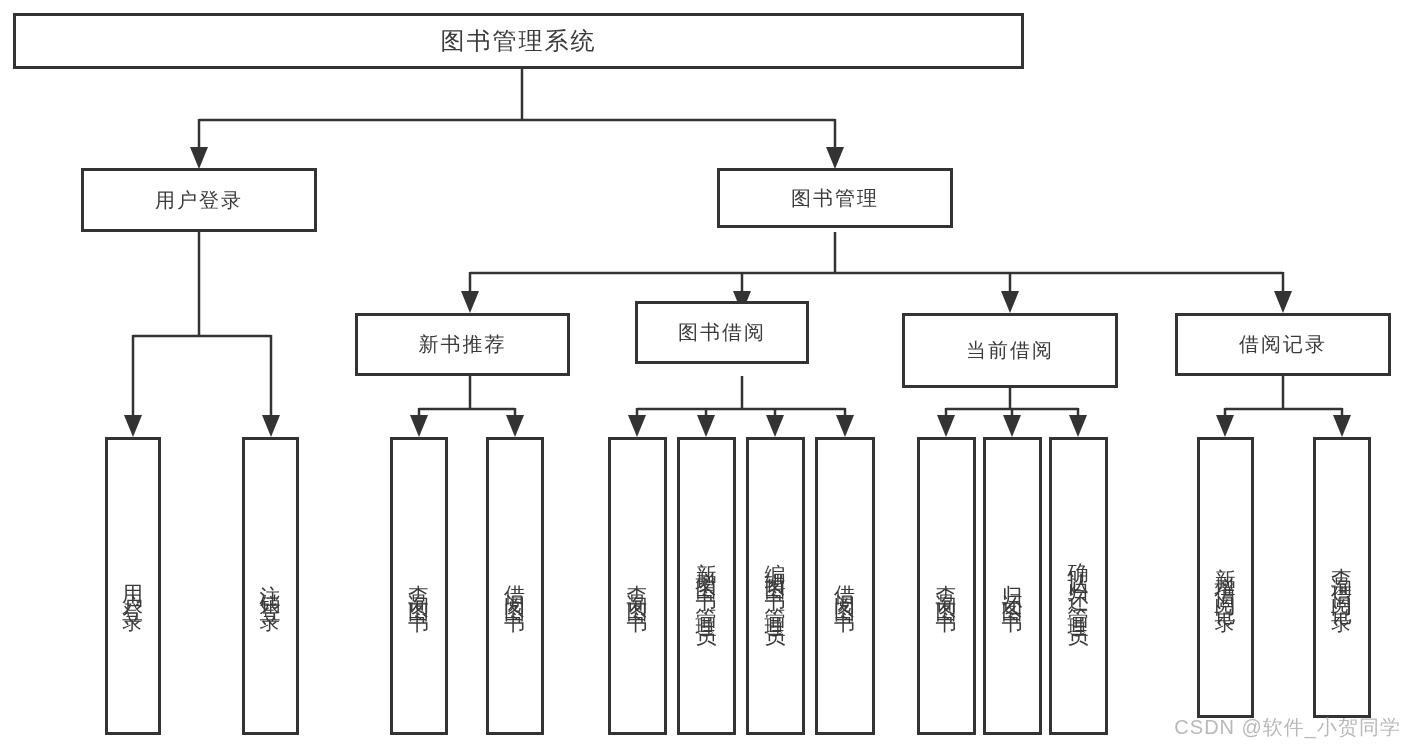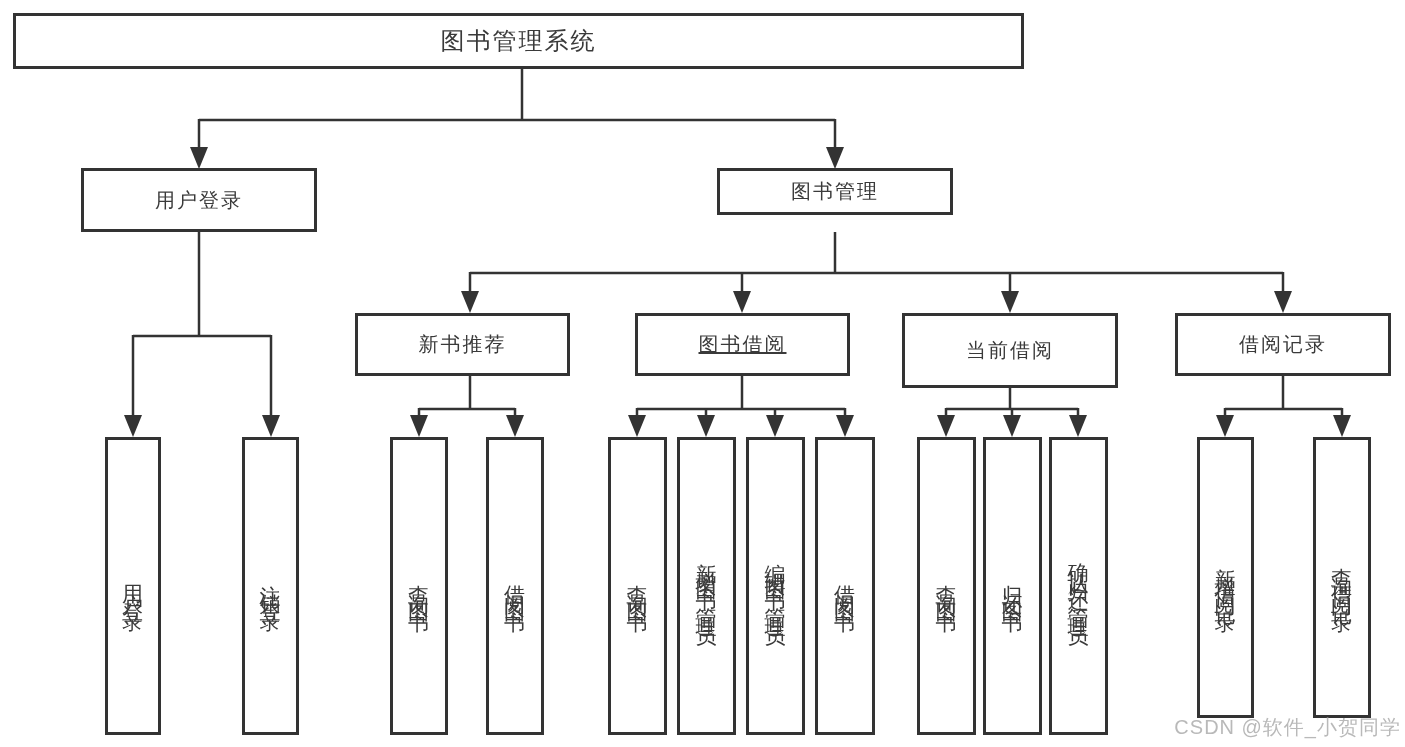--- a/index.html
+++ b/index.html
@@ -115,28 +115,28 @@
     </g>
   </svg>
 
   <div class="node h-node root" style="left:13px;top:13px;width:1011px;height:56px;">
     <span>图书管理系统</span>
   </div>
 
   <div class="node h-node" style="left:81px;top:168px;width:236px;height:64px;">
     <span>用户登录</span>
   </div>
-  <div class="node h-node" style="left:717px;top:168px;width:236px;height:47px;">
+  <div class="node h-node" style="left:717px;top:168px;width:236px;height:60px;">
     <span>图书管理</span>
   </div>
 
   <div class="node h-node" style="left:355px;top:313px;width:215px;height:63px;">
     <span>新书推荐</span>
   </div>
-  <div class="node h-node" style="left:635px;top:313px;width:215px;height:63px;text-decoration:underline;">
+  <div class="node h-node" style="left:635px;top:301px;width:174px;height:63px;">
     <span>图书借阅</span>
   </div>
   <div class="node h-node" style="left:902px;top:313px;width:216px;height:75px;">
     <span>当前借阅</span>
   </div>
   <div class="node h-node" style="left:1175px;top:313px;width:216px;height:63px;">
     <span>借阅记录</span>
   </div>
 
   <div class="node leaf" style="left:105px;top:437px;width:56px;height:298px;">

